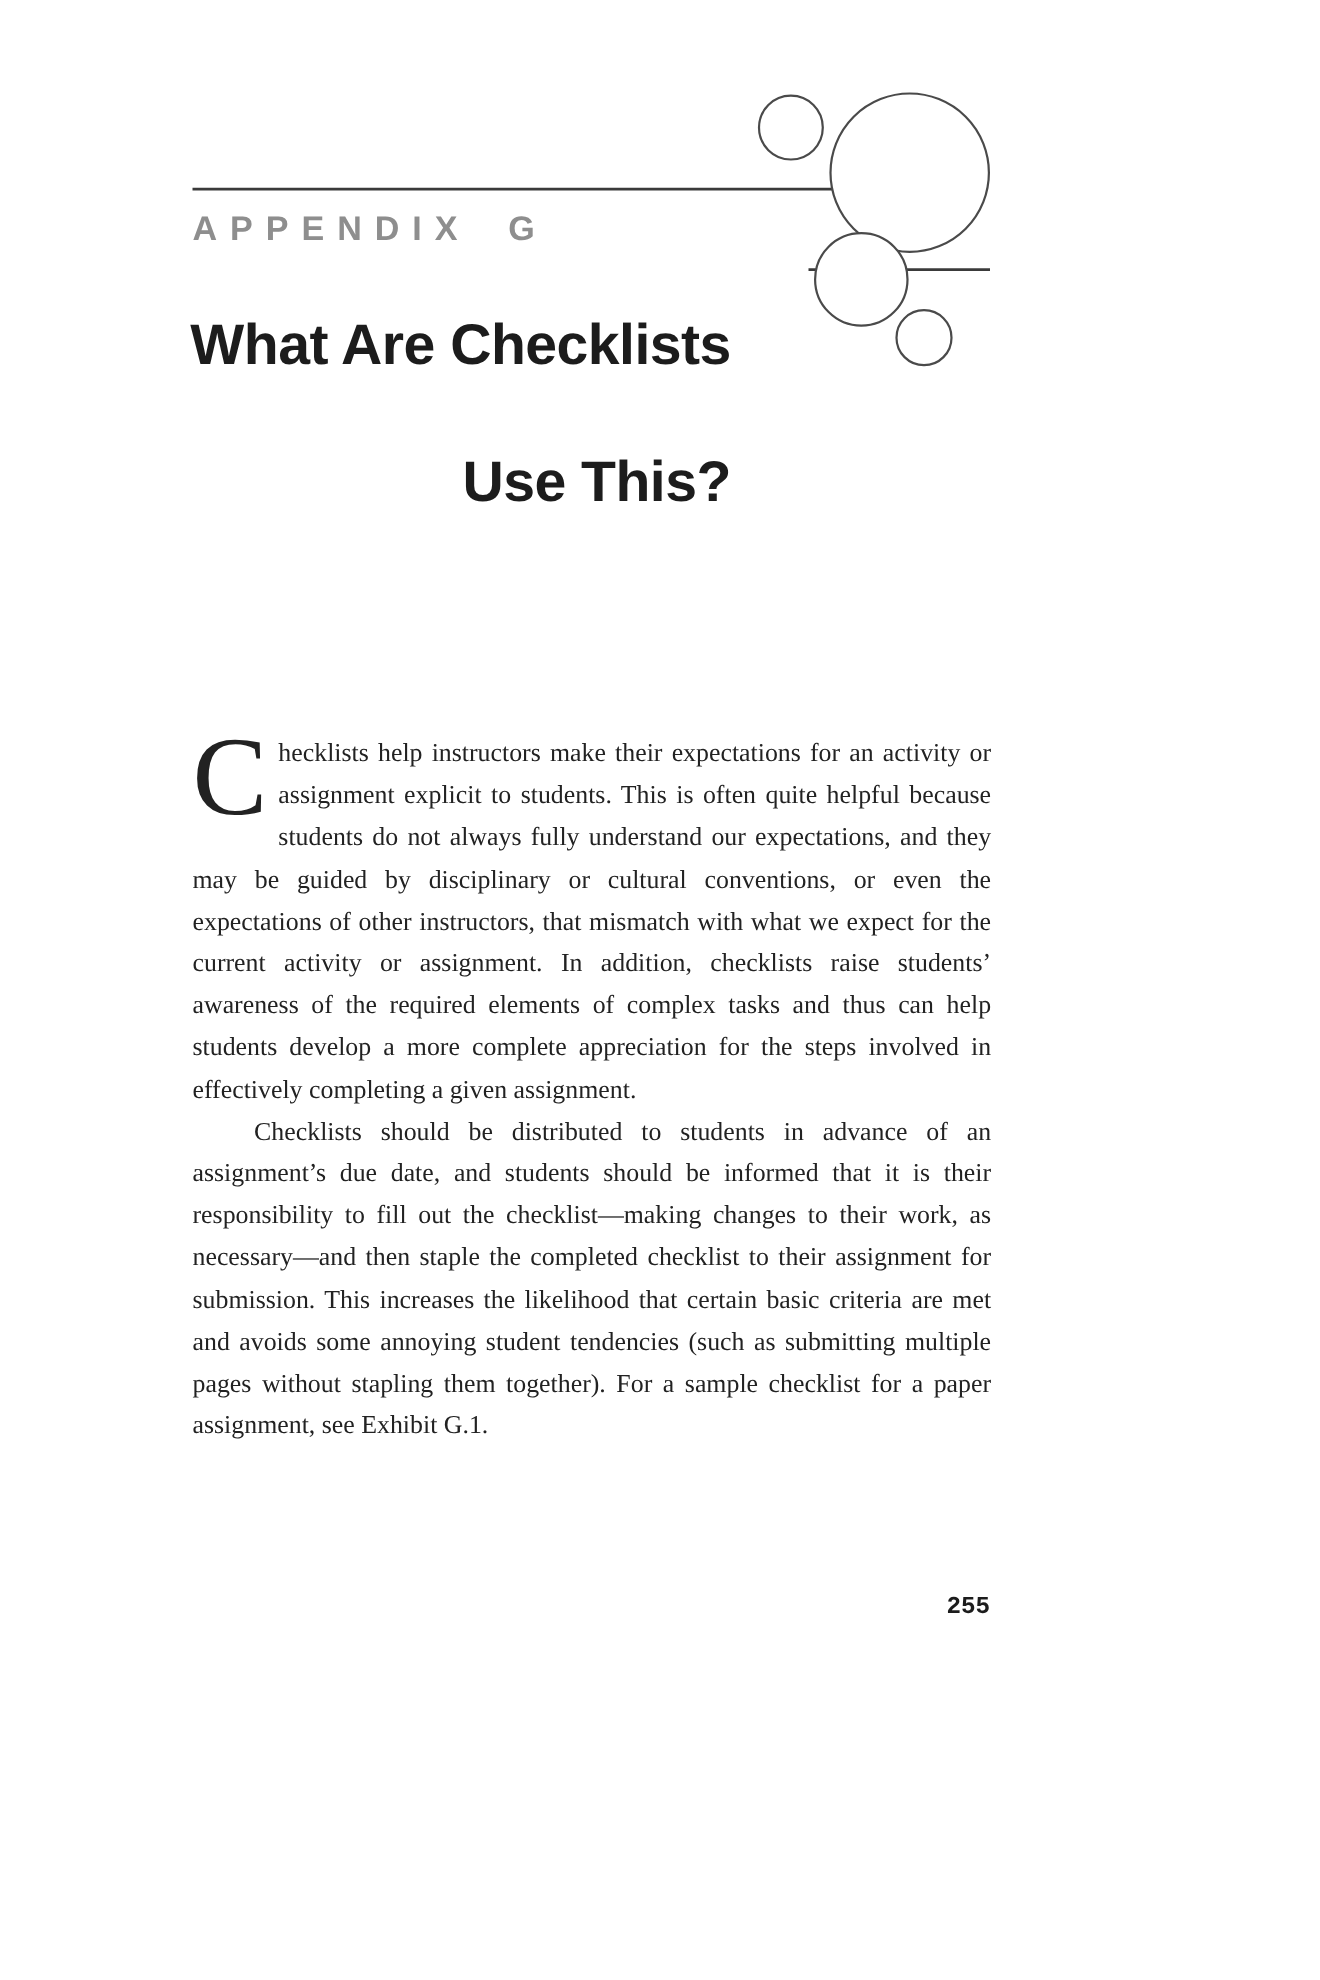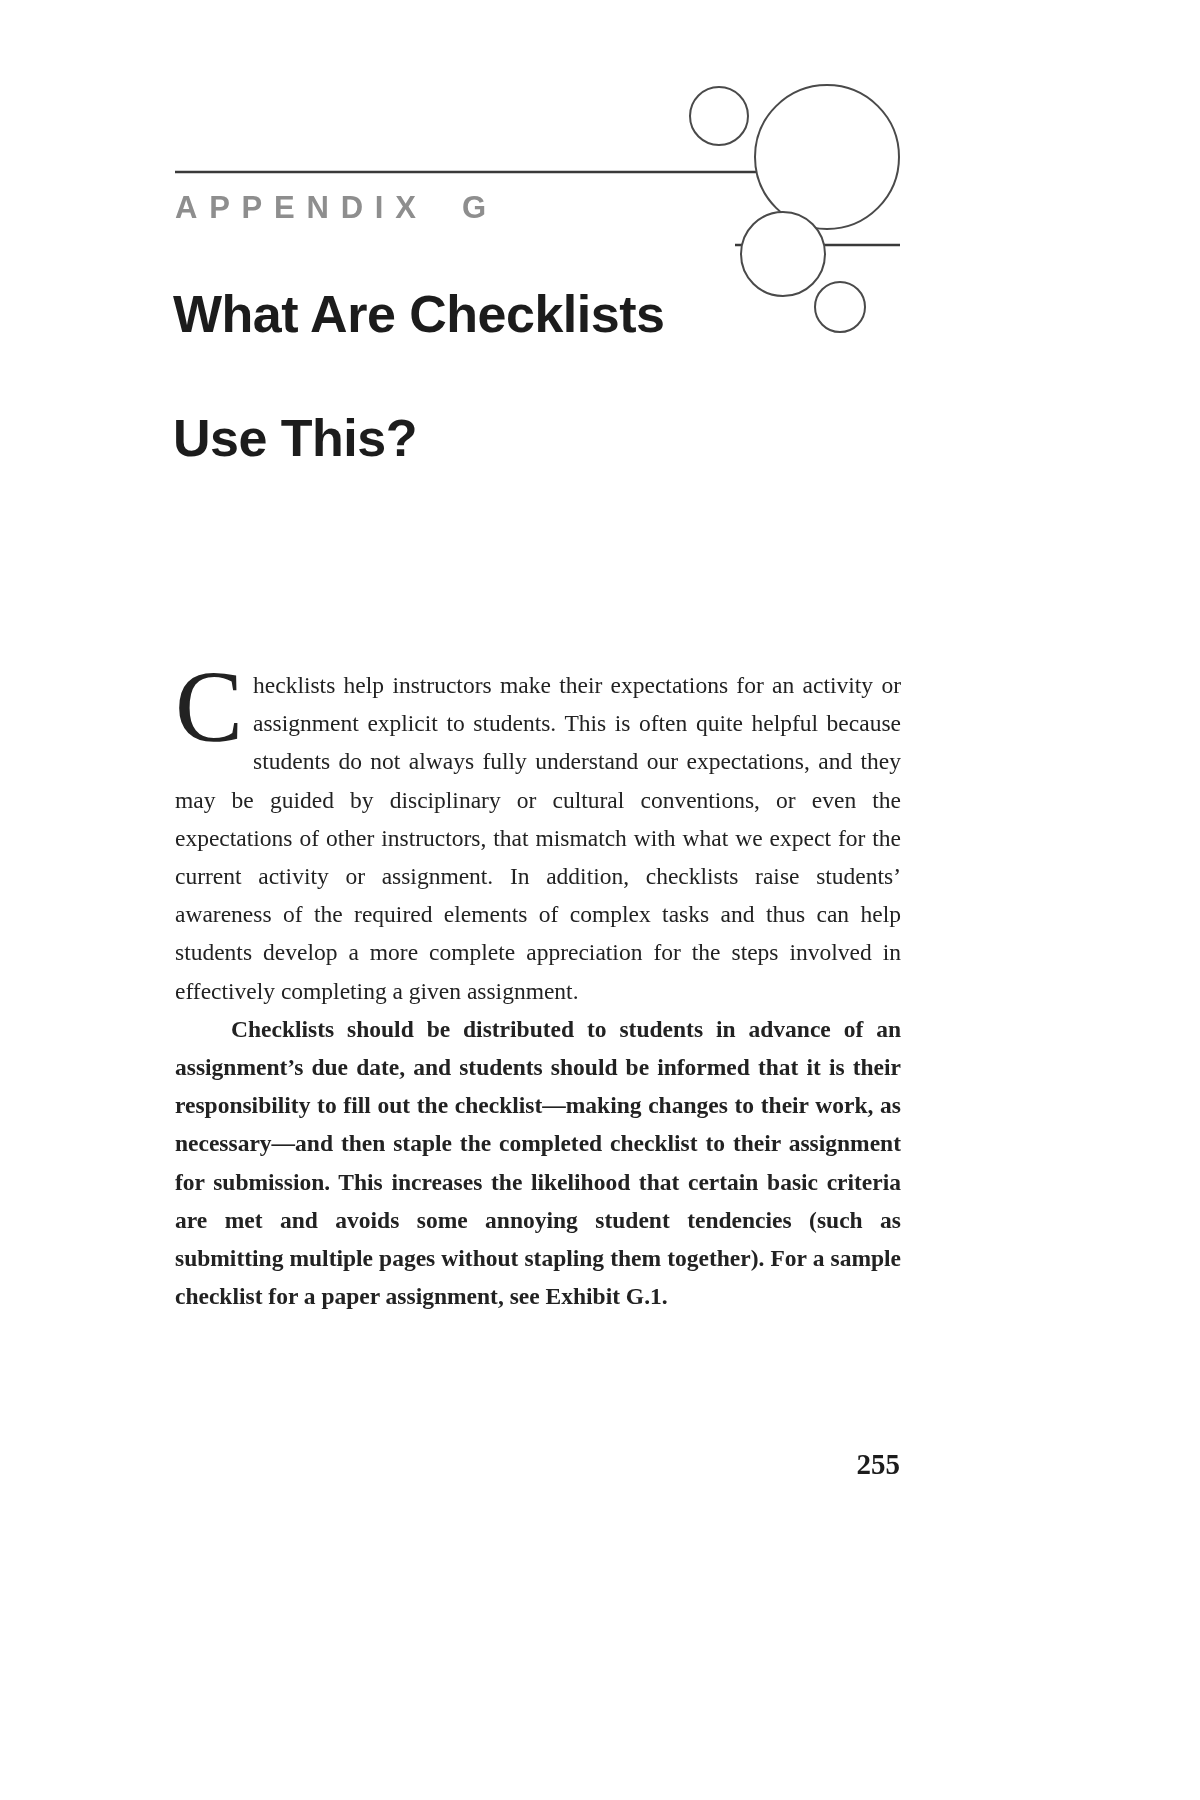--- a/index.html
+++ b/index.html
@@ -37,20 +37,21 @@
   .page-title {
     position: absolute;
     left: 173px;
     top: 283px;
     font-family: "Liberation Sans", sans-serif;
     font-weight: 700;
     font-size: 52px;
     line-height: 62px;
     color: #1c1c1c;
     letter-spacing: -0.5px;
+    text-align: right;
   }
   .body-text {
     position: absolute;
     left: 175px;
     top: 666px;
     width: 726px;
     font-size: 23.5px;
     line-height: 38.2px;
     text-align: justify;
     color: #222222;
@@ -60,29 +61,28 @@
   }
   .drop-cap {
     float: left;
     font-size: 102px;
     line-height: 74px;
     padding: 4px 10px 0 0;
     color: #222222;
   }
   .para-indent {
     text-indent: 56px;
-    font-weight: bold;
   }
   .page-number {
     position: absolute;
     right: 300px;
     top: 1448px;
-    font-family: Liberation Serif, serif;
+    font-family: Liberation Mono, monospace;
     font-weight: 700;
-    font-size: 29px;
+    font-size: 22px;
     color: #1c1c1c;
   }
 </style>
 </head>
 <body>
 
 <div class="page">
 
   <svg class="header-art" viewBox="0 0 1200 380" xmlns="http://www.w3.org/2000/svg" aria-hidden="true">
     <line x1="175" y1="172" x2="790" y2="172" stroke="#3a3a3a" stroke-width="2.5"></line>

